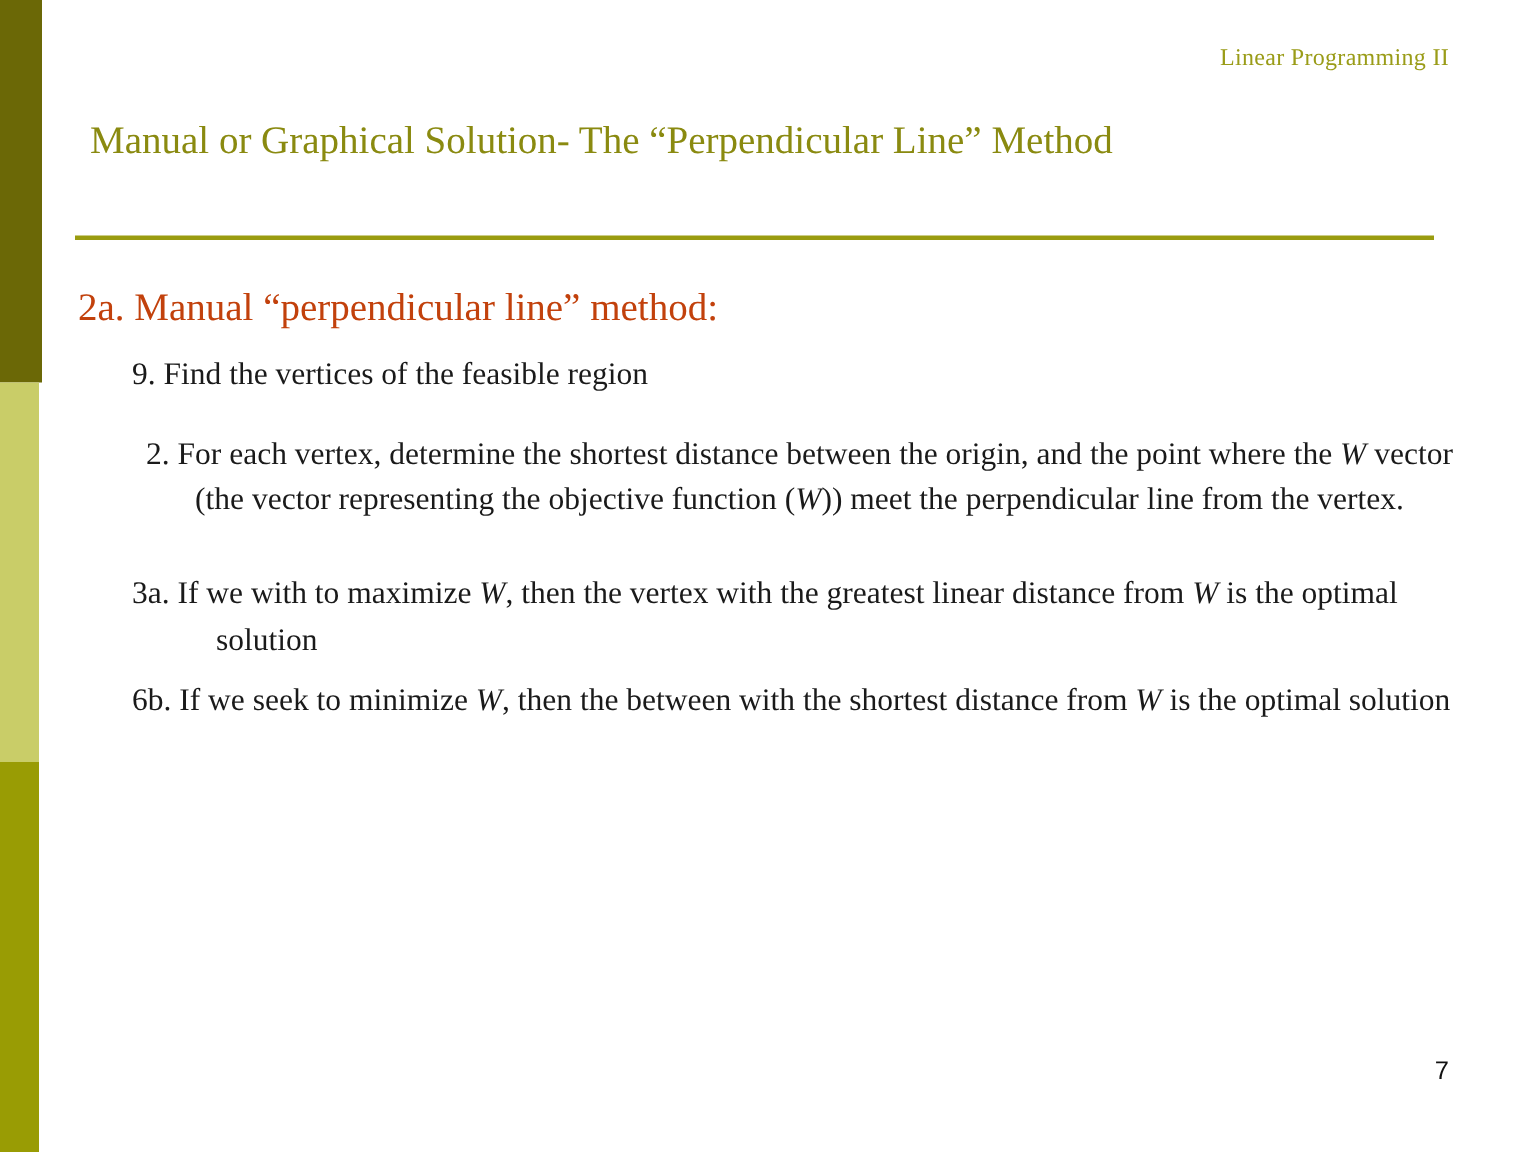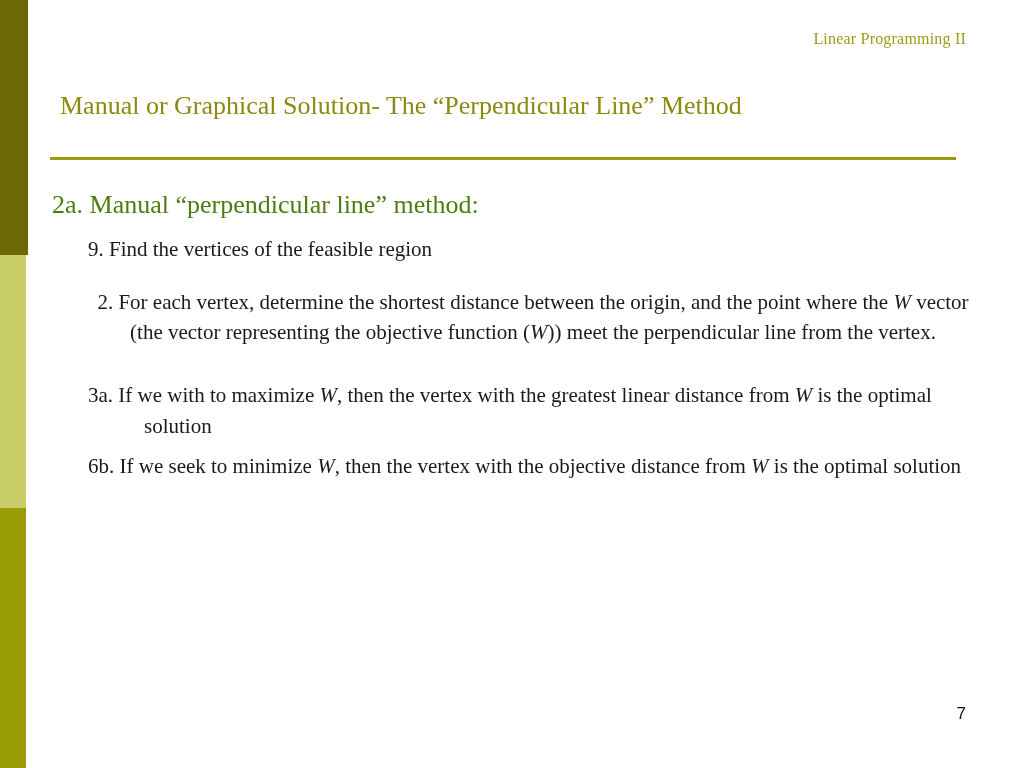--- a/index.html
+++ b/index.html
@@ -71,39 +71,39 @@
     line-height: 1.28;
     white-space: nowrap;
   }
   .title-line1 .strong {
     font-weight: bold;
   }
   .title-line2 {
     font-size: 26px;
     color: #8a8a10;
     line-height: 1.3;
-    margin-top: 15px;
+    margin-top: 3px;
     white-space: nowrap;
   }
   .title-rule {
     position: absolute;
     left: 50px;
     top: 157px;
     width: 906px;
     height: 3px;
     background: #9a9c10;
   }
 
   
   .subtitle {
     position: absolute;
     left: 52px;
     top: 190px;
     font-size: 26px;
-    color: #4d7c0f;
+    color: #c2410c;
     white-space: nowrap;
   }
 
   
   .body-content {
     position: absolute;
     left: 88px;
     top: 234px;
     width: 890px;
     color: #1a1a1a;
@@ -167,18 +167,18 @@
 
   <div class="step step-2">
     <p><span>2. For each vertex, determine the shortest distance between the origin, and the point where the </span><span class="var">W</span><span> vector (the vector representing the objective function (</span><span class="var">W</span><span>)) meet the perpendicular line from the vertex.</span></p>
   </div>
 
   <div class="step step-3a step-hang">
     <p><span>3a. If we with to maximize </span><span class="var">W</span><span>, then the vertex with the greatest linear distance from </span><span class="var">W</span><span> is the optimal solution</span></p>
   </div>
 
   <div class="step step-hang">
-    <p><span>6b. If we seek to minimize </span><span class="var">W</span><span>, then the vertex with the objective distance from </span><span class="var">W</span><span> is the optimal solution</span></p>
+    <p><span>6b. If we seek to minimize </span><span class="var">W</span><span>, then the between with the shortest distance from </span><span class="var">W</span><span> is the optimal solution</span></p>
   </div>
 
 </div>
 
 <div class="page-number">7</div>
 
 </body></html>

